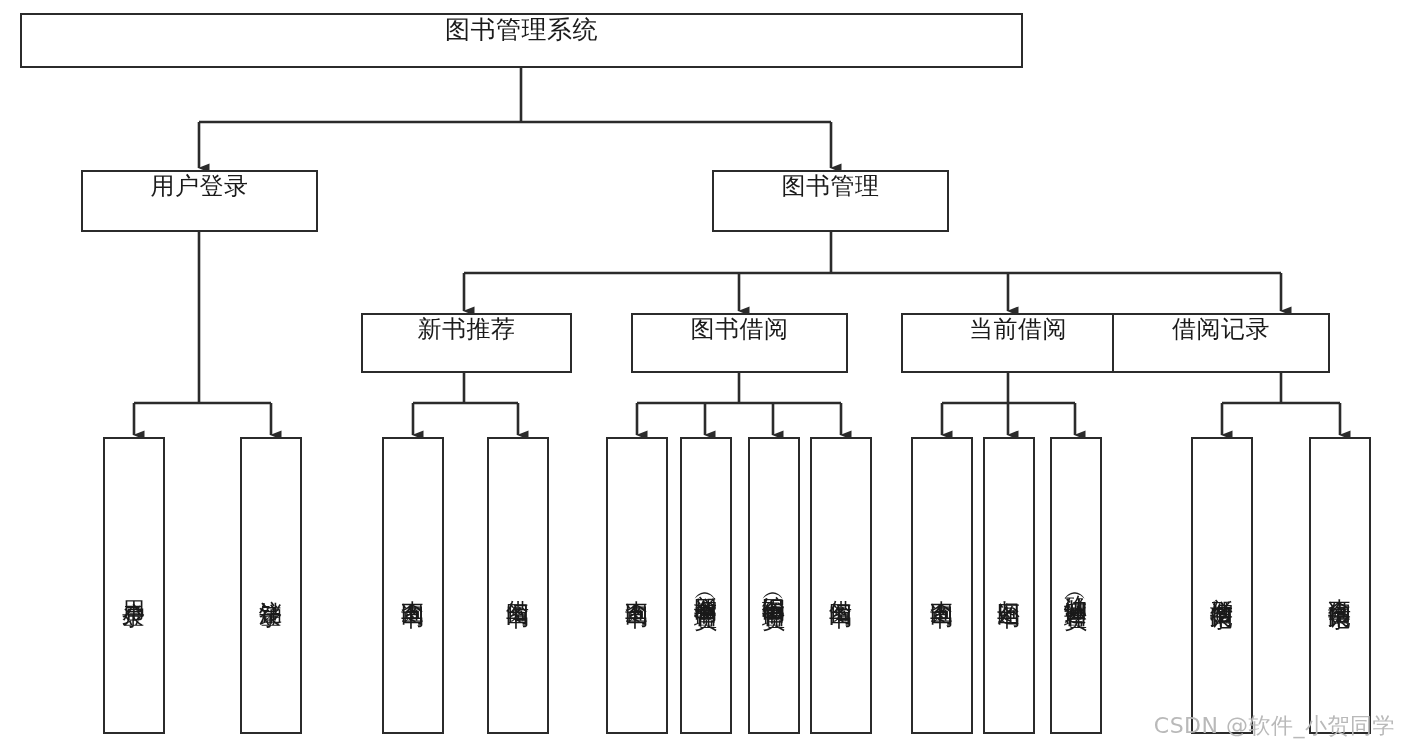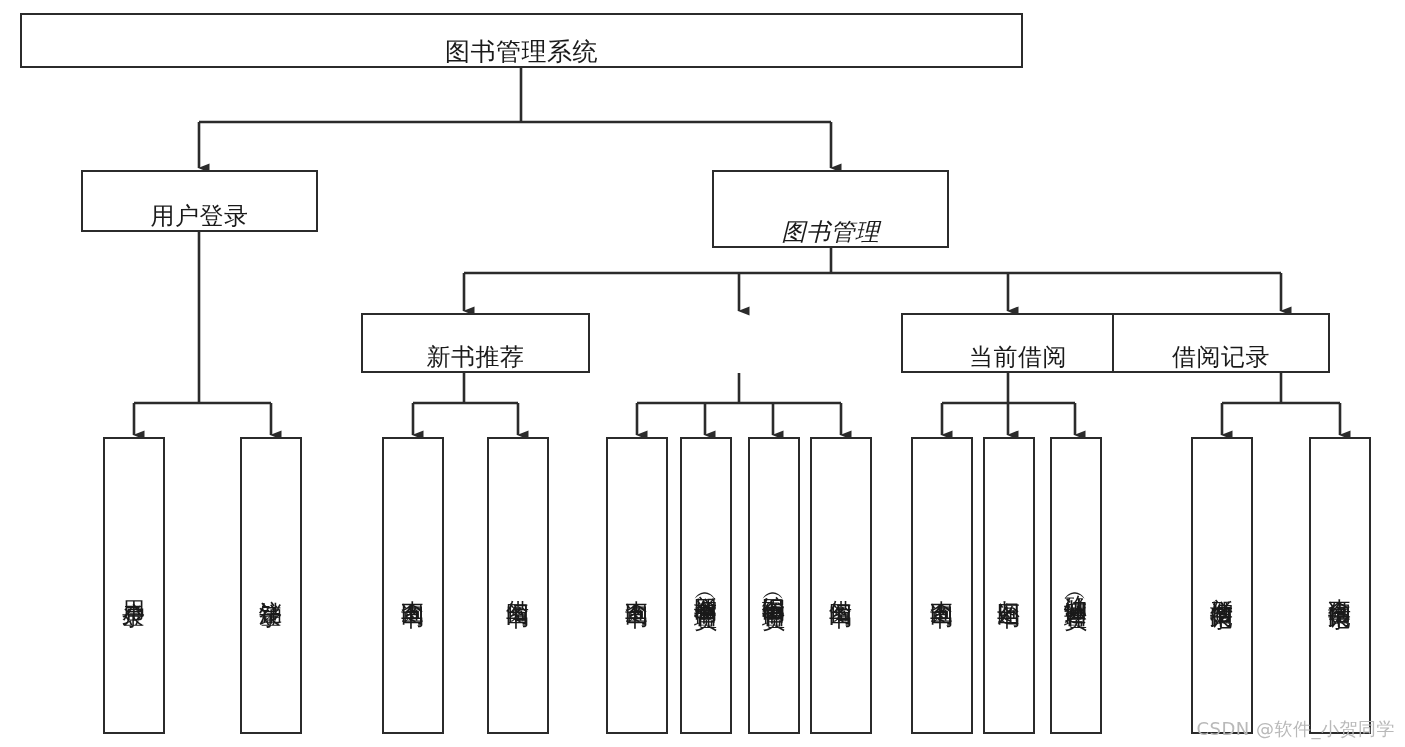--- a/index.html
+++ b/index.html
@@ -26,21 +26,21 @@
     width: 1405px;
     height: 747px;
     pointer-events: none;
   }
   .node {
     position: absolute;
     box-sizing: border-box;
     background: #ffffff;
     border: 2px solid #2b2b2b;
     display: flex;
-    align-items: flex-end;
+    align-items: flex-start;
     justify-content: center;
     color: #1a1a1a;
     z-index: 2;
   }
   .node .lbl {
     display: block;
     line-height: 1.18;
     letter-spacing: 0.5px;
     white-space: nowrap;
   }
@@ -63,21 +63,21 @@
     font-size: 23px;
     line-height: 1.05;
     letter-spacing: 2px;
     white-space: normal;
     max-height: 100%;
   }
   #watermark {
     position: absolute;
     right: 10px;
     bottom: 6px;
-    font-size: 18px;
+    font-size: 22px;
     color: #b9b9b9;
     letter-spacing: 0.5px;
     z-index: 3;
     font-family: "DejaVu Sans", "Liberation Sans", sans-serif;
   }
 </style>
 </head>
 <body>
 
 <div id="canvas">
@@ -136,28 +136,31 @@
   </svg>
 
   <div class="node h-node root" style="left:20px; top:13px; width:1003px; height:55px;">
     <span class="lbl">图书管理系统</span>
   </div>
 
   <div class="node h-node" style="left:81px; top:170px; width:237px; height:62px;">
     <span class="lbl">用户登录</span>
   </div>
 
-  <div class="node h-node" style="left:712px; top:170px; width:237px; height:78px;font-style:italic;">
+  <div class="node h-node" style="left:712px; top:170px; width:237px; height:62px;">
     <span class="lbl">图书管理</span>
   </div>
 
-  <div class="node h-node" style="left:361px; top:313px; width:229px; height:60px;">
+  <div class="node h-node" style="left:361px; top:313px; width:211px; height:60px;">
     <span class="lbl">新书推荐</span>
   </div>
 
+  <div class="node h-node" style="left:631px; top:313px; width:217px; height:60px;">
+    <span class="lbl">图书借阅</span>
+  </div>
 
   <div class="node h-node" style="left:901px; top:313px; width:234px; height:60px;">
     <span class="lbl">当前借阅</span>
   </div>
 
   <div class="node h-node" style="left:1112px; top:313px; width:218px; height:60px;">
     <span class="lbl">借阅记录</span>
   </div>
 
   <div class="node v-node" style="left:103px; top:437px; width:62px; height:297px;">

